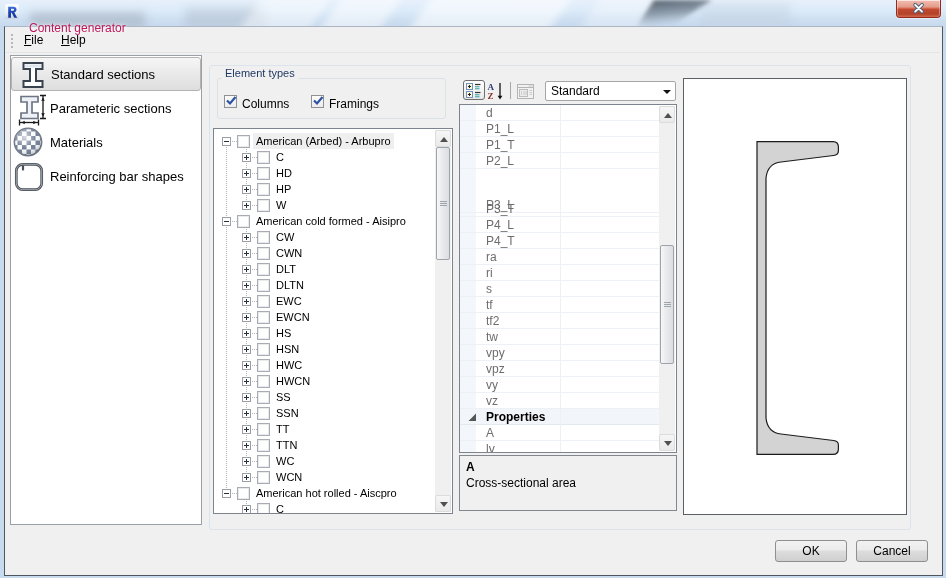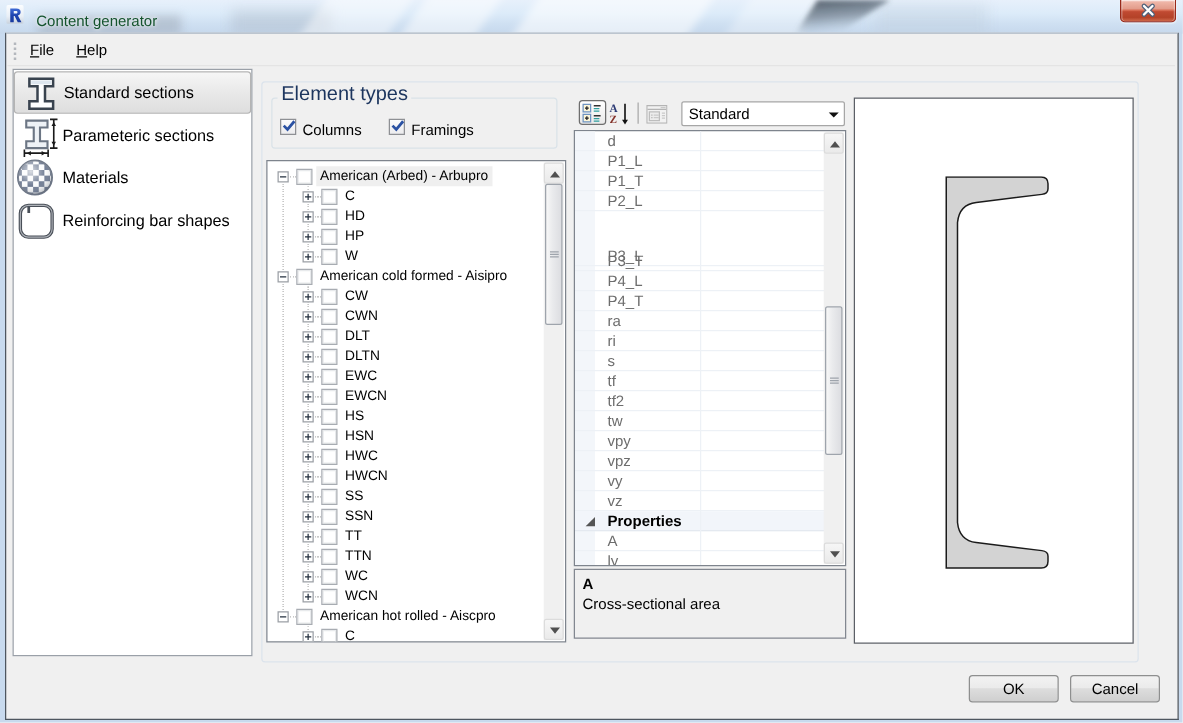--- a/index.html
+++ b/index.html
@@ -3,36 +3,36 @@
 <style>
 * { margin:0; padding:0; box-sizing:border-box; }
 html,body { width:946px; height:578px; overflow:hidden; font-family:"Liberation Sans",sans-serif; }
 #win { position:absolute; left:0; top:0; width:946px; height:578px; background:#c8daee; }
 #titlebar { position:absolute; left:0; top:0; width:946px; height:27px;
   background:linear-gradient(180deg,#e7f0fb 0%,#dcebf9 40%,#cfe0f2 70%,#c6d8ec 100%); overflow:hidden; }
 .streak { position:absolute; background:rgba(255,255,255,0.45); filter:blur(4px); transform:skewX(-35deg); }
 #client { position:absolute; left:4px; top:26px; width:938.5px; height:550px; background:#f0f0f0;
   border-left:1px solid #4e565f; border-right:1px solid #4e565f; border-bottom:1px solid #4e565f; border-top:1px solid #aab6c4; }
 #ticon { position:absolute; left:5px; top:4px; width:14px; height:16px; }
-#ttext { position:absolute; left:29px; top:10px; font-size:12px; color:#14532d; text-shadow:0 0 3px rgba(255,255,255,0.9),0 0 6px rgba(255,255,255,0.7); }
+#ttext { position:absolute; left:29px; top:21px; font-size:12px; color:#be185d; text-shadow:0 0 3px rgba(255,255,255,0.9),0 0 6px rgba(255,255,255,0.7); }
 #closebtn { position:absolute; left:896px; top:0px; width:45px; height:18px;
   border:1px solid #98291a; border-top:none; border-radius:0 0 4px 4px;
   background:linear-gradient(180deg,#f2bdb0 0%,#e39d8c 40%,#d4654c 50%,#c04a32 55%,#b44228 82%,#cf6a4d 100%);
   box-shadow: inset 0 1px 0 rgba(255,255,255,0.65), inset 1px 0 0 rgba(255,255,255,0.35), inset -1px 0 0 rgba(255,255,255,0.35), 0 1px 1px rgba(255,255,255,0.45);
 }
 .grip { position:absolute; left:11px; top:34px; width:2px; height:2px; background:#b3b7bd; box-shadow:0 4px 0 #b3b7bd, 0 8px 0 #b3b7bd, 0 12px 0 #b3b7bd; }
 .menuitem { position:absolute; top:33px; font-size:12px; color:#000; }
 #nav { position:absolute; left:10px; top:55px; width:192px; height:470px; background:#fff; border:1px solid #9aa0a8; }
 .navitem { position:absolute; width:190px; height:34px; }
 .navitem.sel { background:linear-gradient(180deg,#f6f6f6,#eaeaea 45%,#dedede); border:1px solid #b4b4b4; border-radius:3px; }
 .navico { position:absolute; left:7px; top:3px; }
 .navtxt { position:absolute; left:39px; top:50%; transform:translateY(-50%); font-size:13px; color:#000; white-space:nowrap; }
 #panel { position:absolute; left:209px; top:65px; width:702px; height:465px; border:1px solid #dbe3ec; border-radius:3px; }
 #grp { position:absolute; left:217px; top:78px; width:229px; height:41px; border:1px solid #d9e2e8; border-radius:3px; }
-#grplabel { position:absolute; left:222px; top:67px; background:#f0f0f0; padding:0 3px; font-size:16px; color:#1c355e;text-align:center; }
+#grplabel { position:absolute; left:222px; top:67px; background:#f0f0f0; padding:0 3px; font-size:11px; color:#1c355e;text-align:center; }
 .wcb { position:absolute; width:13px; height:13px; background:linear-gradient(180deg,#fcfcfc,#ececee); border:1px solid #8e9094; }
 .wcb svg { position:absolute; left:-1px; top:-3px; }
 .cblabel { position:absolute; font-size:12px; color:#000; }
 #tree { position:absolute; left:213px; top:128px; width:240px; height:386px; background:#fff; border:1px solid #7e848d; }
 #treeclip { position:absolute; left:0; top:0; width:240px; height:384px; overflow:hidden; }
 .dotv { position:absolute; width:1px; background-image:repeating-linear-gradient(180deg,#b5b5b5 0 1px,transparent 1px 2px); }
 .doth { position:absolute; height:1px; background-image:repeating-linear-gradient(90deg,#b5b5b5 0 1px,transparent 1px 2px); }
 .expb { position:absolute; width:9px; height:9px; background:#fff; border:1px solid #9b9fa5; }
 .mns { position:absolute; left:1px; top:3px; width:5px; height:1px; background:#24303f; }
 .pls2 { position:absolute; left:3px; top:1px; width:1px; height:5px; background:#24303f; }

